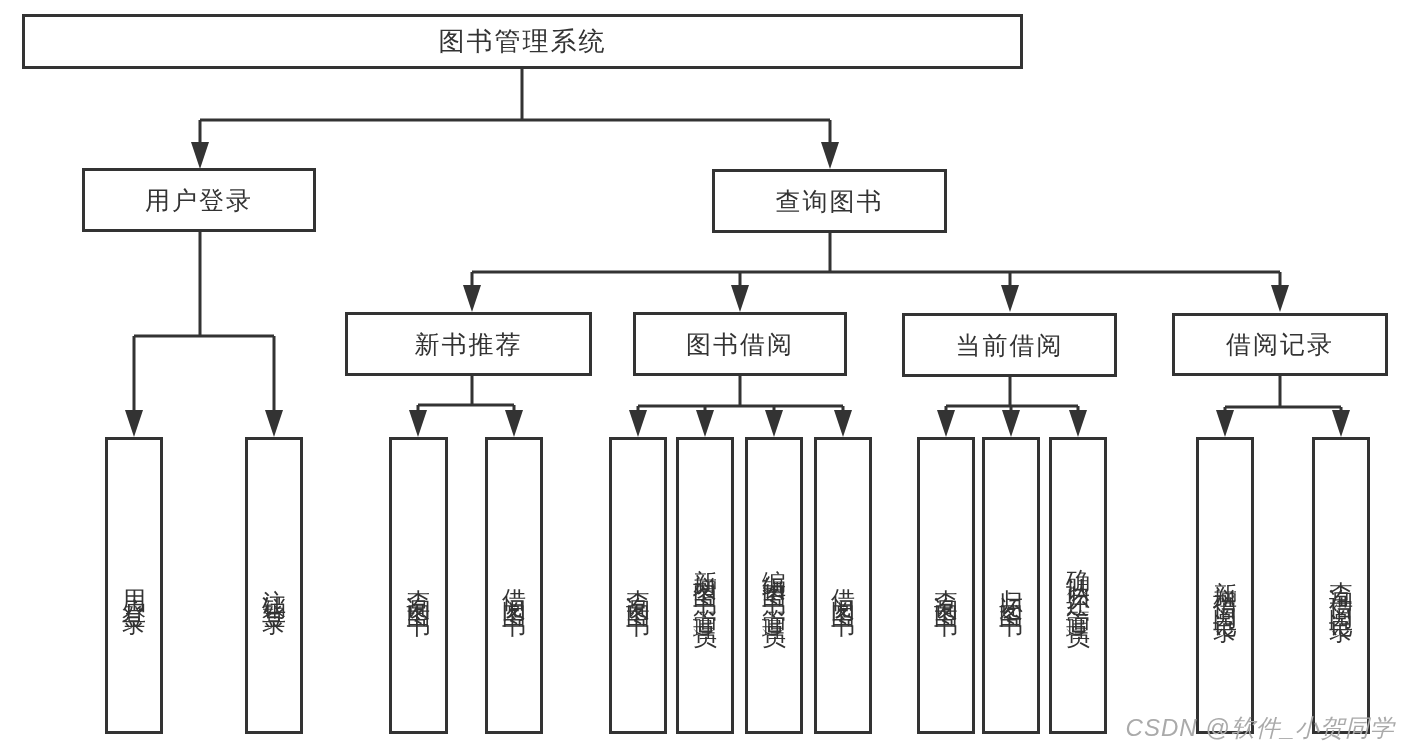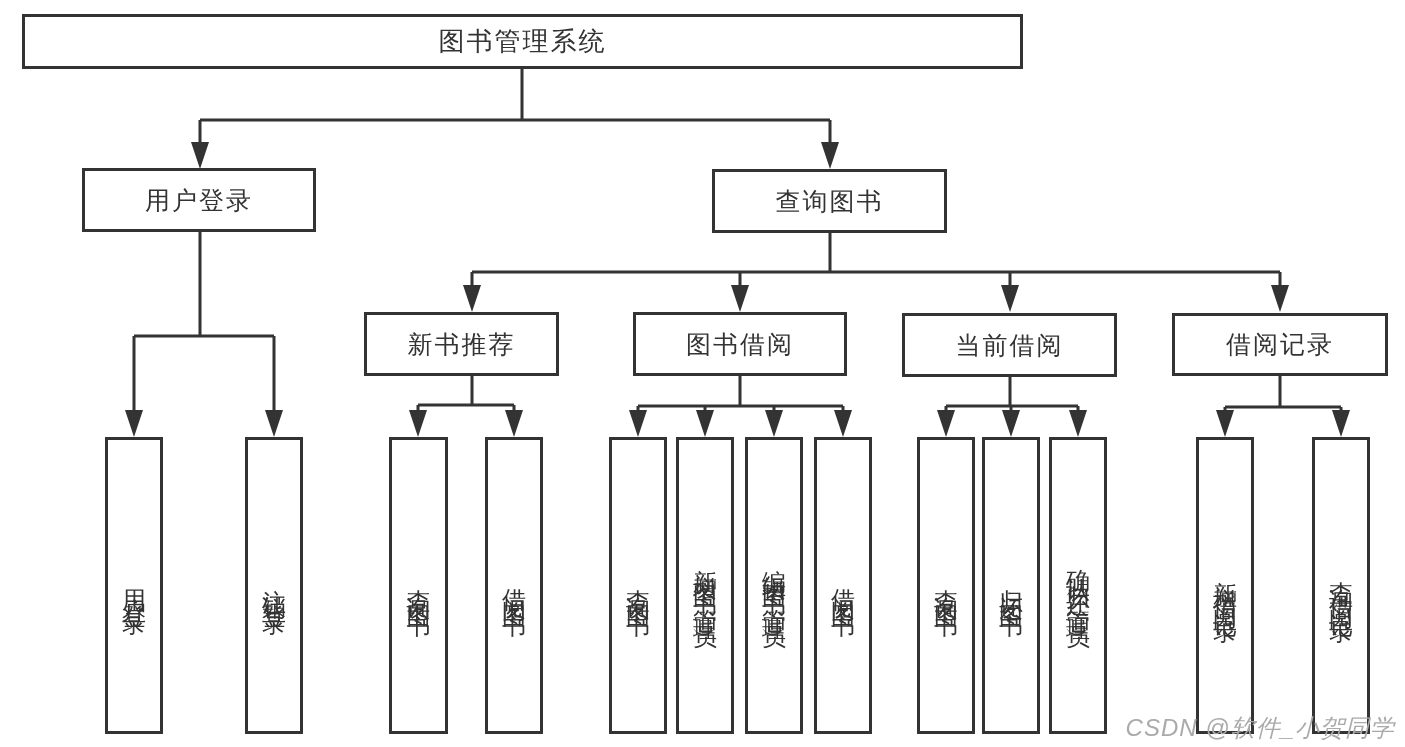--- a/index.html
+++ b/index.html
@@ -120,21 +120,21 @@
     <span>图书管理系统</span>
   </div>
 
   <div class="node h" style="left:82px;top:168px;width:234px;height:64px">
     <span>用户登录</span>
   </div>
   <div class="node h" style="left:712px;top:169px;width:235px;height:64px">
     <span>查询图书</span>
   </div>
 
-  <div class="node h" style="left:364px;top:312px;width:195px;height:64px">
+  <div class="node h" style="left:345px;top:312px;width:247px;height:64px">
     <span>新书推荐</span>
   </div>
   <div class="node h" style="left:633px;top:312px;width:214px;height:64px">
     <span>图书借阅</span>
   </div>
   <div class="node h" style="left:902px;top:313px;width:215px;height:64px">
     <span>当前借阅</span>
   </div>
   <div class="node h" style="left:1172px;top:313px;width:216px;height:63px">
     <span>借阅记录</span>

